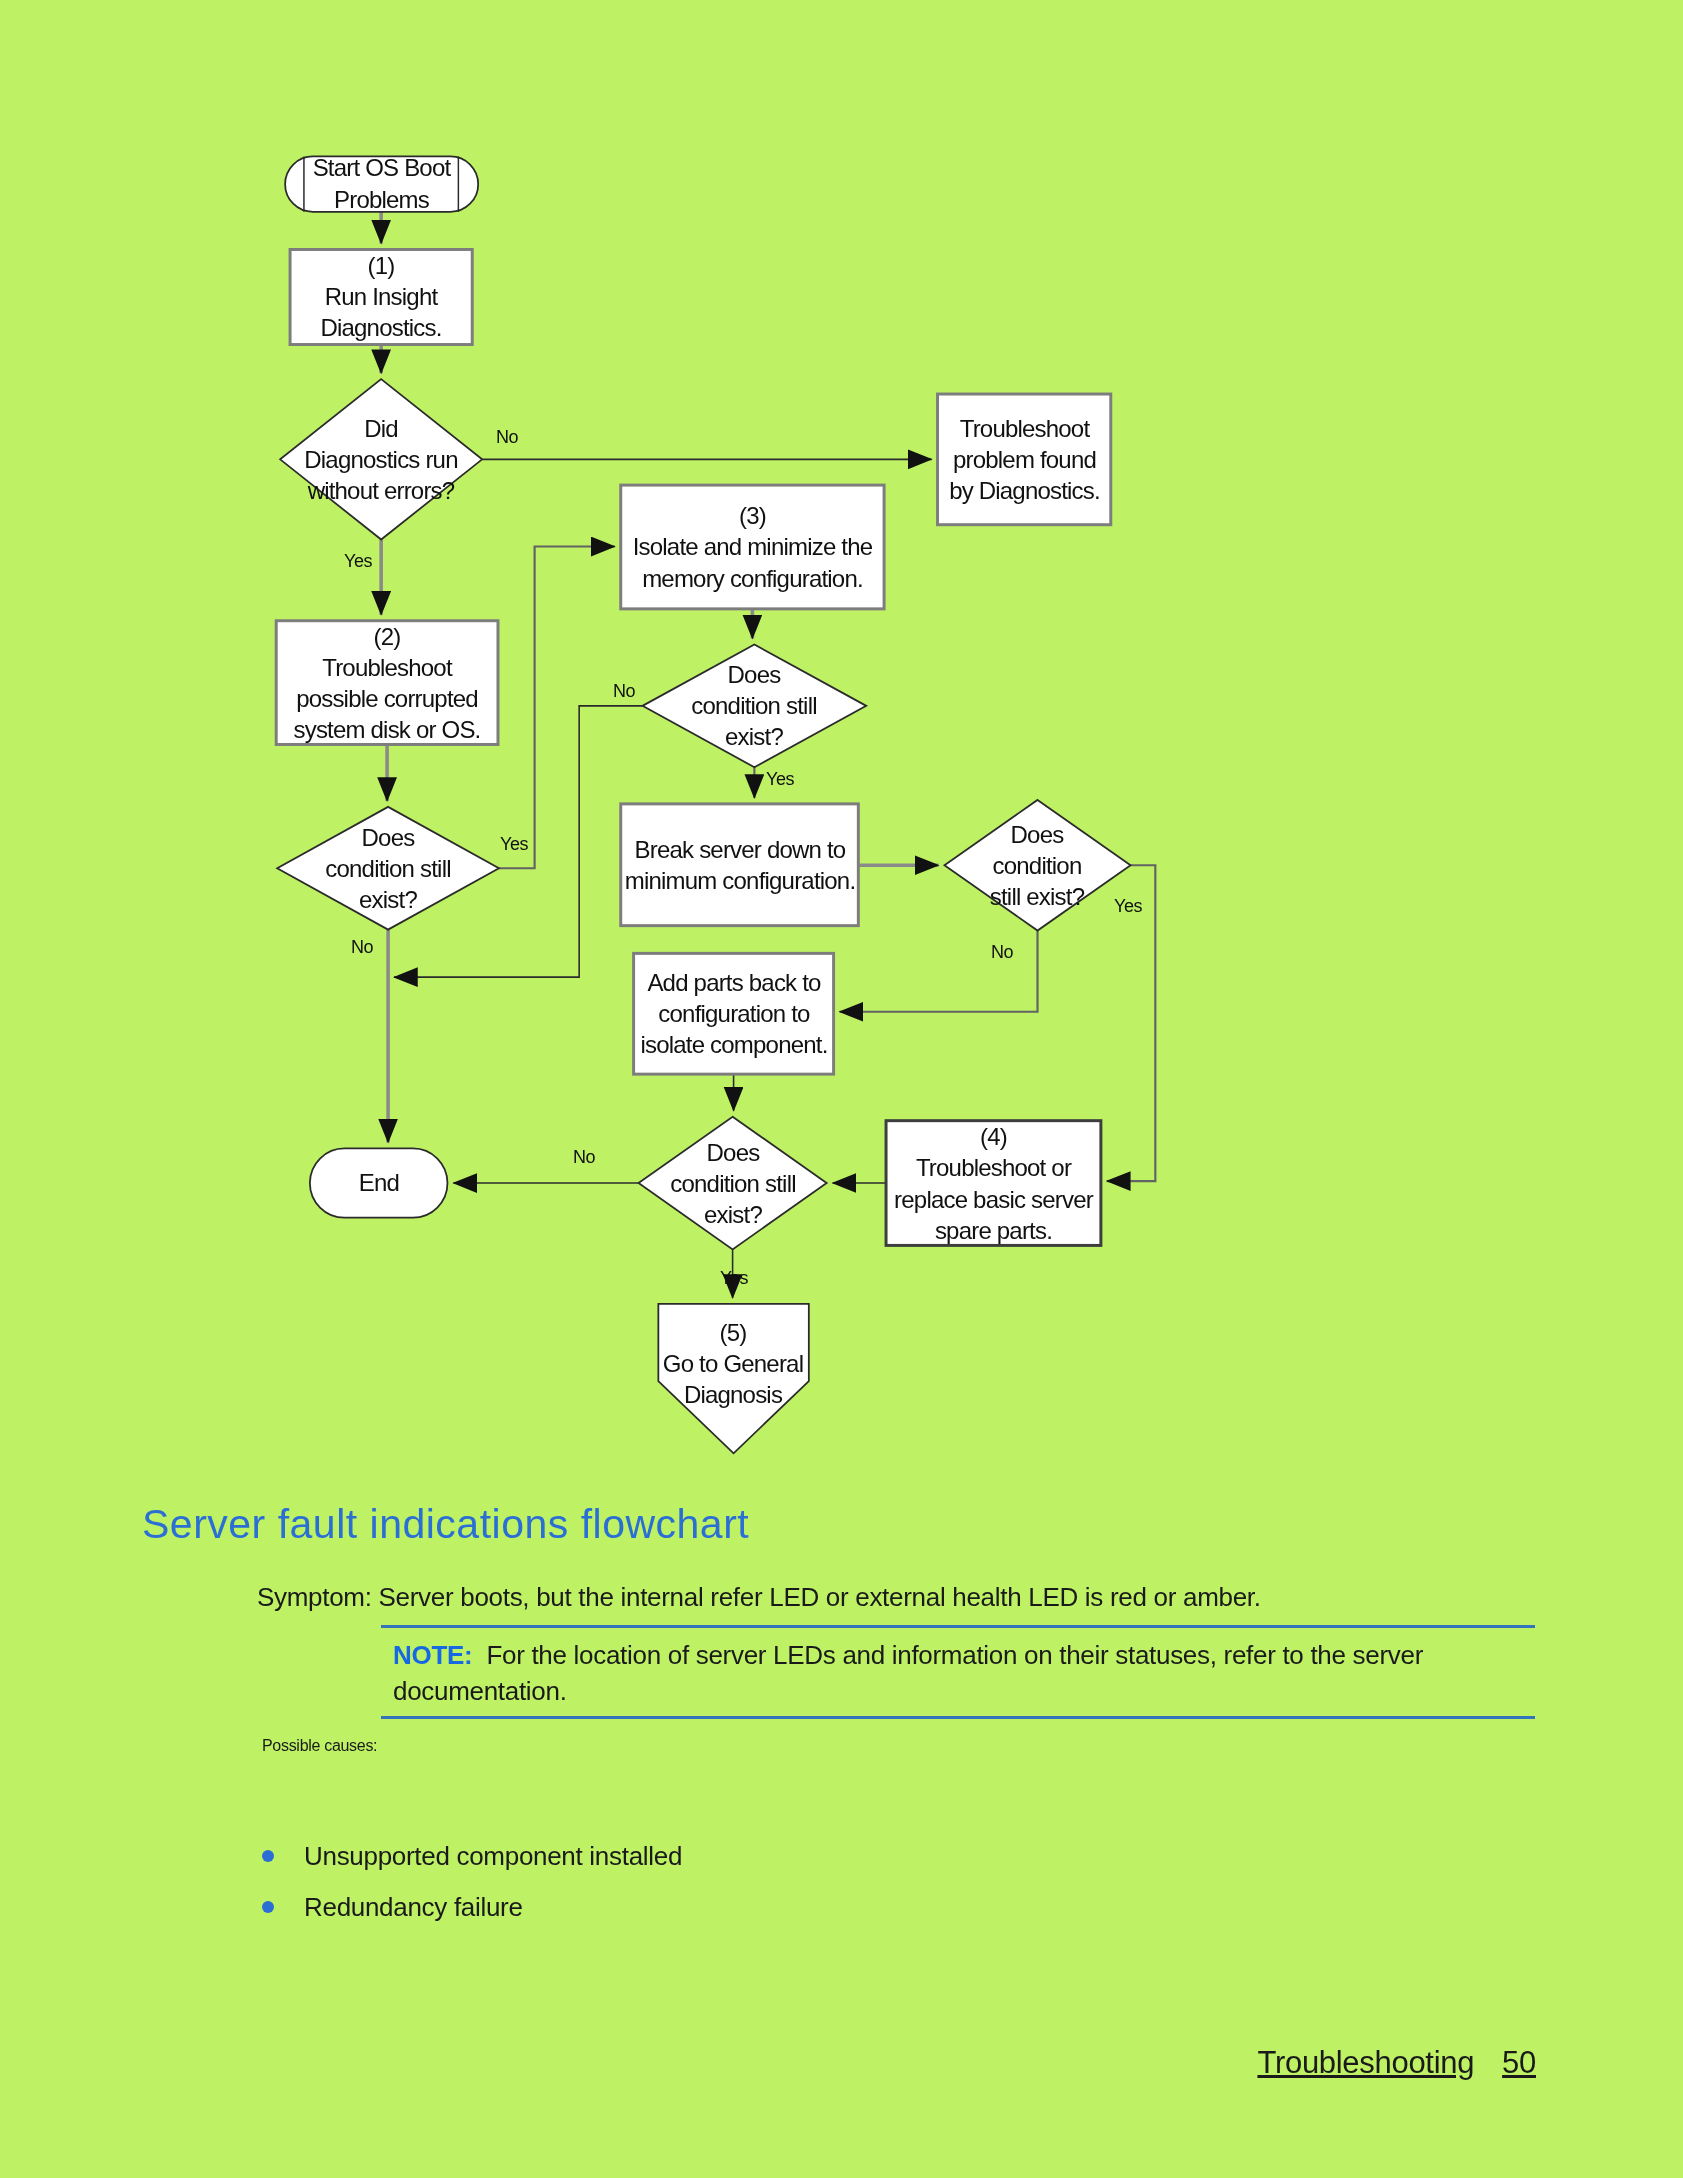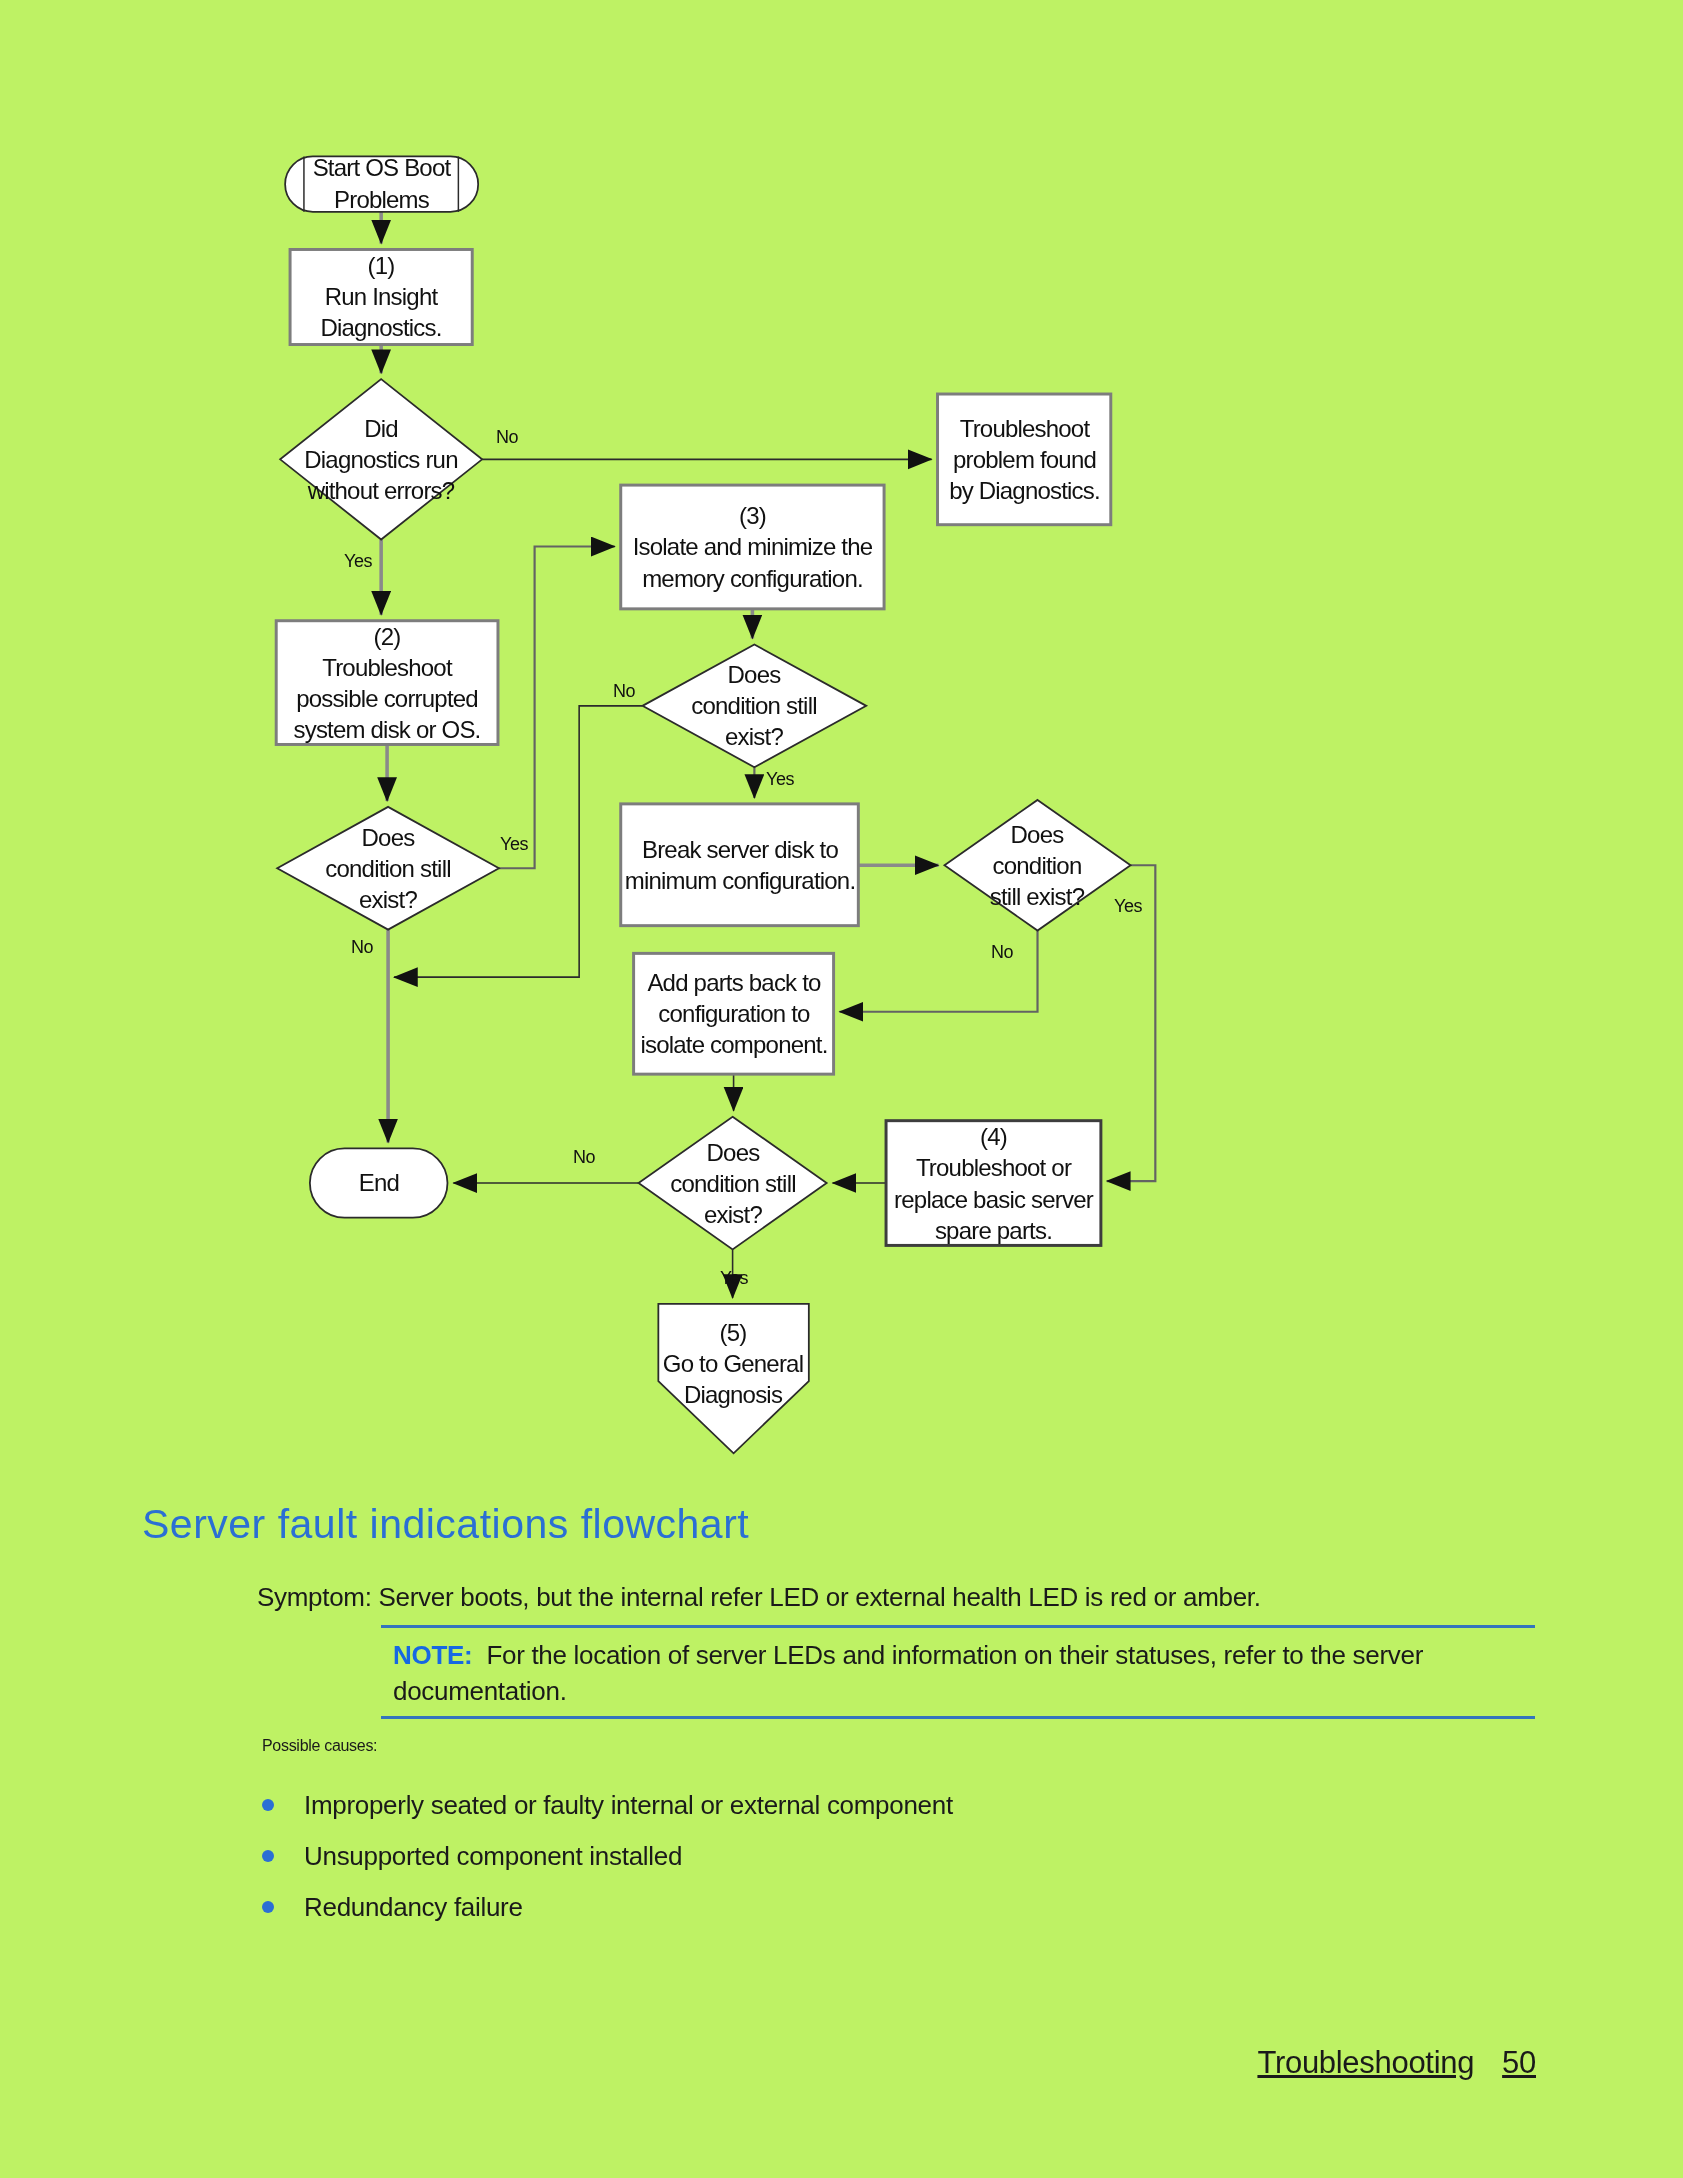--- a/index.html
+++ b/index.html
@@ -120,21 +120,21 @@
   <div class="nlabel" style="left:621px;top:485px;width:263px;height:124px">(3)
 Isolate and minimize the
 memory configuration.</div>
   <div class="nlabel" style="left:276px;top:621px;width:222px;height:124px">(2)
 Troubleshoot
 possible corrupted
 system disk or OS.</div>
   <div class="nlabel" style="left:655px;top:646px;width:198px;height:119px">Does
 condition still
 exist?</div>
-  <div class="nlabel" style="left:621px;top:804px;width:238px;height:122px">Break server disk to
+  <div class="nlabel" style="left:621px;top:804px;width:238px;height:122px">Break server down to
 minimum configuration.</div>
   <div class="nlabel" style="left:289px;top:809px;width:198px;height:119px">Does
 condition still
 exist?</div>
   <div class="nlabel" style="left:953px;top:806px;width:168px;height:119px">Does
 condition
 still exist?</div>
   <div class="nlabel" style="left:634px;top:953px;width:200px;height:121px">Add parts back to
 configuration to
 isolate component.</div>
@@ -164,24 +164,20 @@
   <div class="heading">Server fault indications flowchart</div>
 
   <div class="symptom">Symptom: Server boots, but the internal refer LED or external health LED is red or amber.</div>
 
   <div class="notebox">
     <span class="note-label">NOTE:</span><span class="note-text">For the location of server LEDs and information on their statuses, refer to the server documentation.</span>
   </div>
 
   <div class="causes-intro">Possible causes:</div>
 
-  <div class="bullet-row" style="top:1790px">
-    <span class="bullet-dot"></span>
-    <span class="bullet-text">Improperly seated or faulty internal or external component</span>
-  </div>
   <div class="bullet-row" style="top:1841px">
     <span class="bullet-dot"></span>
     <span class="bullet-text">Unsupported component installed</span>
   </div>
   <div class="bullet-row" style="top:1892px">
     <span class="bullet-dot"></span>
     <span class="bullet-text">Redundancy failure</span>
   </div>
 
   <div class="footer">

